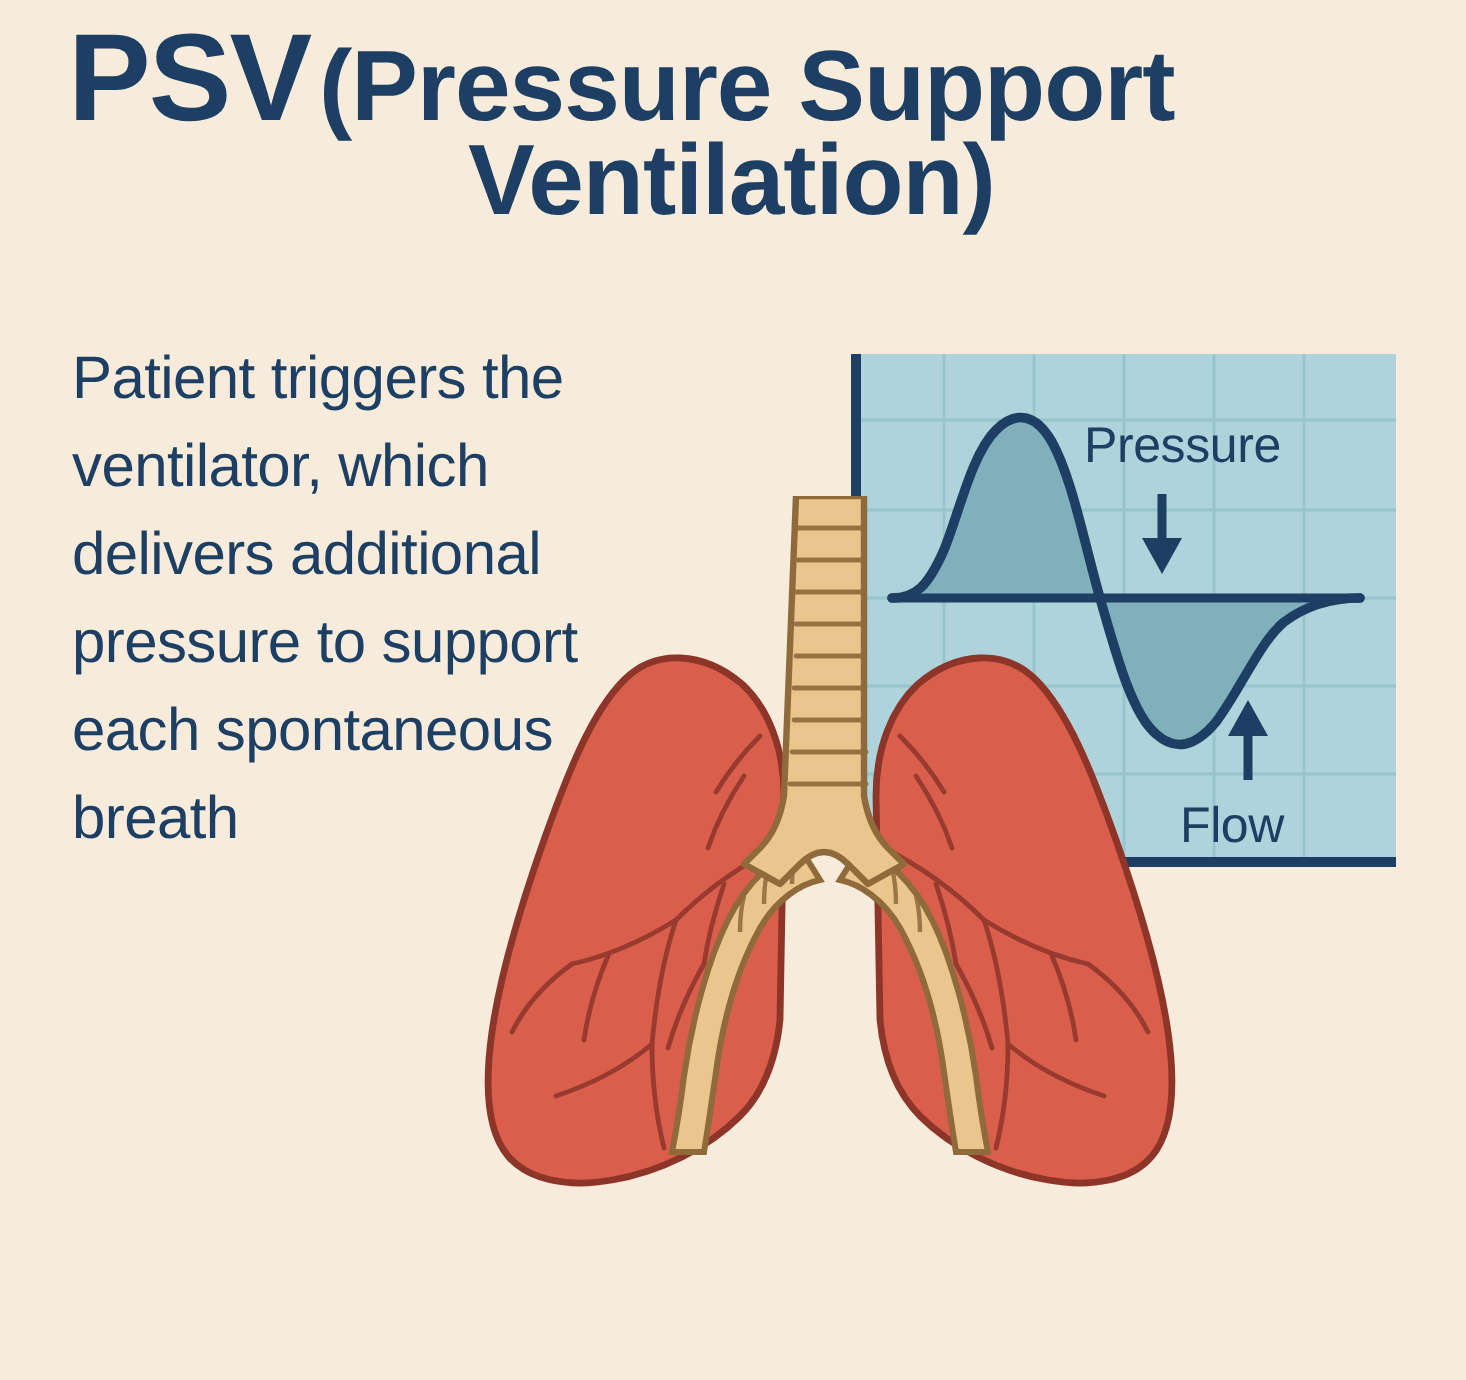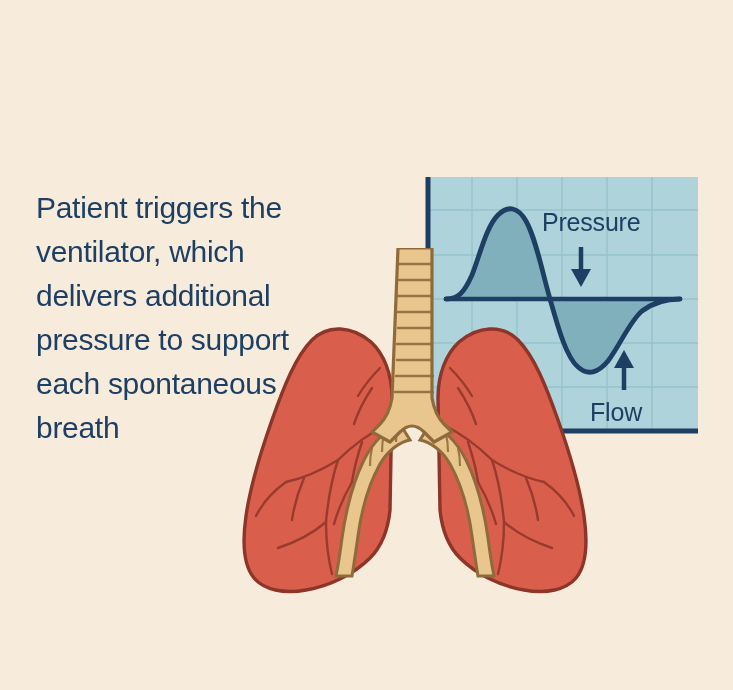--- a/index.html
+++ b/index.html
@@ -48,21 +48,21 @@
     margin-top: -6px;
     font-size: 50px;
     font-weight: 600;
     letter-spacing: -0.5px;
     white-space: nowrap;
   }
   
   #body-text {
     position: absolute;
     left: 36px;
-    top: 186px;
+    top: 168px;
     width: 278px;
     color: #1d3f63;
     font-size: 30px;
     font-weight: 400;
     line-height: 1.47;
     letter-spacing: -0.3px;
   }
   
   #chart-panel {
     position: absolute;
@@ -89,20 +89,27 @@
     top: 248px;
     width: 420px;
     height: 392px;
   }
 </style>
 </head>
 <body>
 
 <div id="infographic" style="background: rgb(247, 236, 219);">
 
+  <div id="title-block">
+    <span id="title-line-1">
+      <span class="title-acronym">PSV</span>
+      <span class="title-expansion">(Pressure Support</span>
+    </span>
+    <span id="title-line-2">Ventilation)</span>
+  </div>
 
   <div id="body-text">Patient triggers the ventilator, which delivers additional pressure to support each spontaneous breath</div>
 
   <div id="chart-panel">
     <svg id="chart-svg" width="274" height="259" viewBox="0 0 274 259" xmlns="http://www.w3.org/2000/svg">
       <defs>
         <clipPath id="panelClip">
           <rect x="5" y="2" width="269" height="255"></rect>
         </clipPath>
       </defs>

